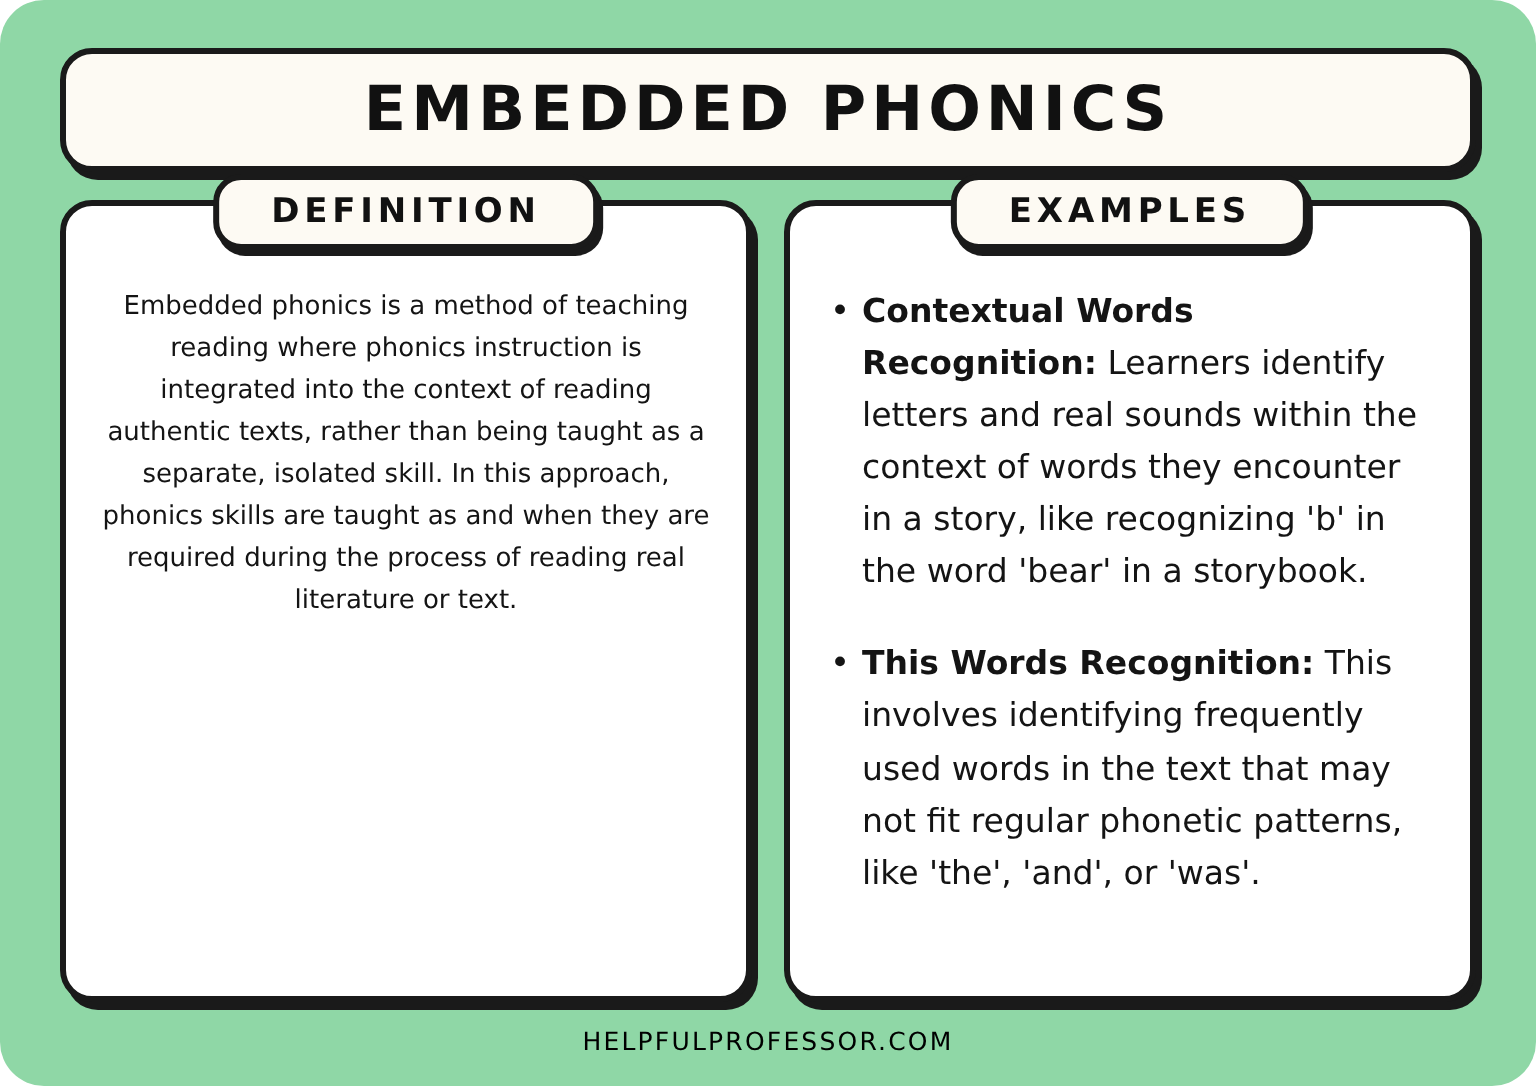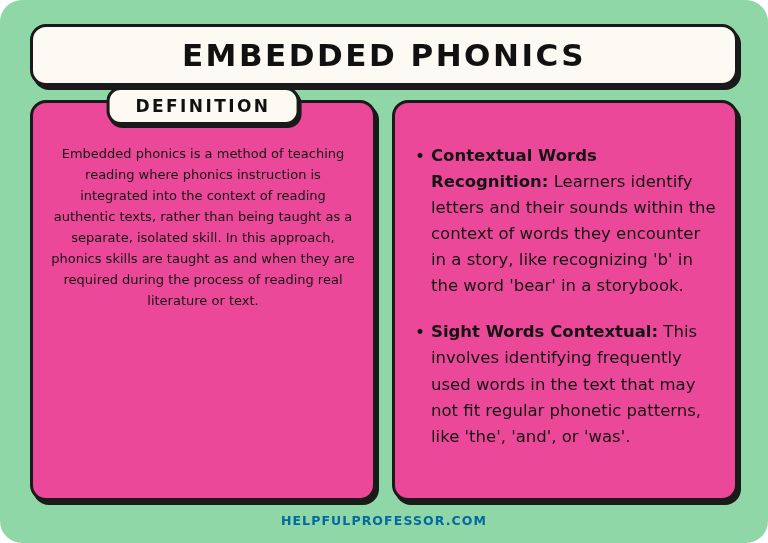--- a/index.html
+++ b/index.html
@@ -54,21 +54,21 @@
   .columns {
     flex: 1;
     display: flex;
     gap: 16px;
     margin: 14px 10px 0 10px;
     min-height: 0;
   }
   .panel {
     position: relative;
     flex: 1 1 50%;
-    background: #ec4899;
+    background: #ffffff;
     border: 3px solid #1a1a1a;
     border-radius: 16px;
     box-shadow: 3px 4px 0 #1a1a1a;
     padding: 36px 16px 14px 16px;
     min-width: 0;
     display: flex;
     flex-direction: column;
   }
   .panel-header {
     position: absolute;
@@ -127,23 +127,23 @@
     font-weight: bold;
   }
 
   
   .footer {
     text-align: center;
     padding: 9px 0 2px 0;
   }
   .footer-text {
     font-size: 12.5px;
-    font-weight: bold;
+    font-weight: normal;
     letter-spacing: 1.1px;
-    color: #0369a1;
+    color: #000000;
     text-transform: uppercase;
   }
 </style>
 </head>
 <body>
 
 <div id="infographic">
 
   <div class="title-card">
     <div class="title-text">EMBEDDED PHONICS</div>
@@ -152,28 +152,31 @@
   <div class="columns">
 
     <div class="panel">
       <div class="panel-header">
         <span>DEFINITION</span>
       </div>
       <div class="definition-body">Embedded phonics is a method of teaching reading where phonics instruction is integrated into the context of reading authentic texts, rather than being taught as a separate, isolated skill. In this approach, phonics skills are taught as and when they are required during the process of reading real literature or text.</div>
     </div>
 
     <div class="panel">
+      <div class="panel-header">
+        <span>EXAMPLES</span>
+      </div>
       <ul class="examples-list">
         <li>
           <span class="bullet">•</span>
-          <span class="example-term">Contextual Words Recognition:</span><span> Learners identify letters and their sounds within the context of words they encounter in a story, like recognizing 'b' in the word 'bear' in a storybook.</span>
+          <span class="example-term">Contextual Words Recognition:</span><span> Learners identify letters and real sounds within the context of words they encounter in a story, like recognizing 'b' in the word 'bear' in a storybook.</span>
         </li>
         <li>
           <span class="bullet">•</span>
-          <span class="example-term">Sight Words Contextual:</span><span> This involves identifying frequently used words in the text that may not fit regular phonetic patterns, like 'the', 'and', or 'was'.</span>
+          <span class="example-term">This Words Recognition:</span><span> This involves identifying frequently used words in the text that may not fit regular phonetic patterns, like 'the', 'and', or 'was'.</span>
         </li>
       </ul>
     </div>
 
   </div>
 
   <div class="footer">
     <span class="footer-text">HELPFULPROFESSOR.COM</span>
   </div>
 

